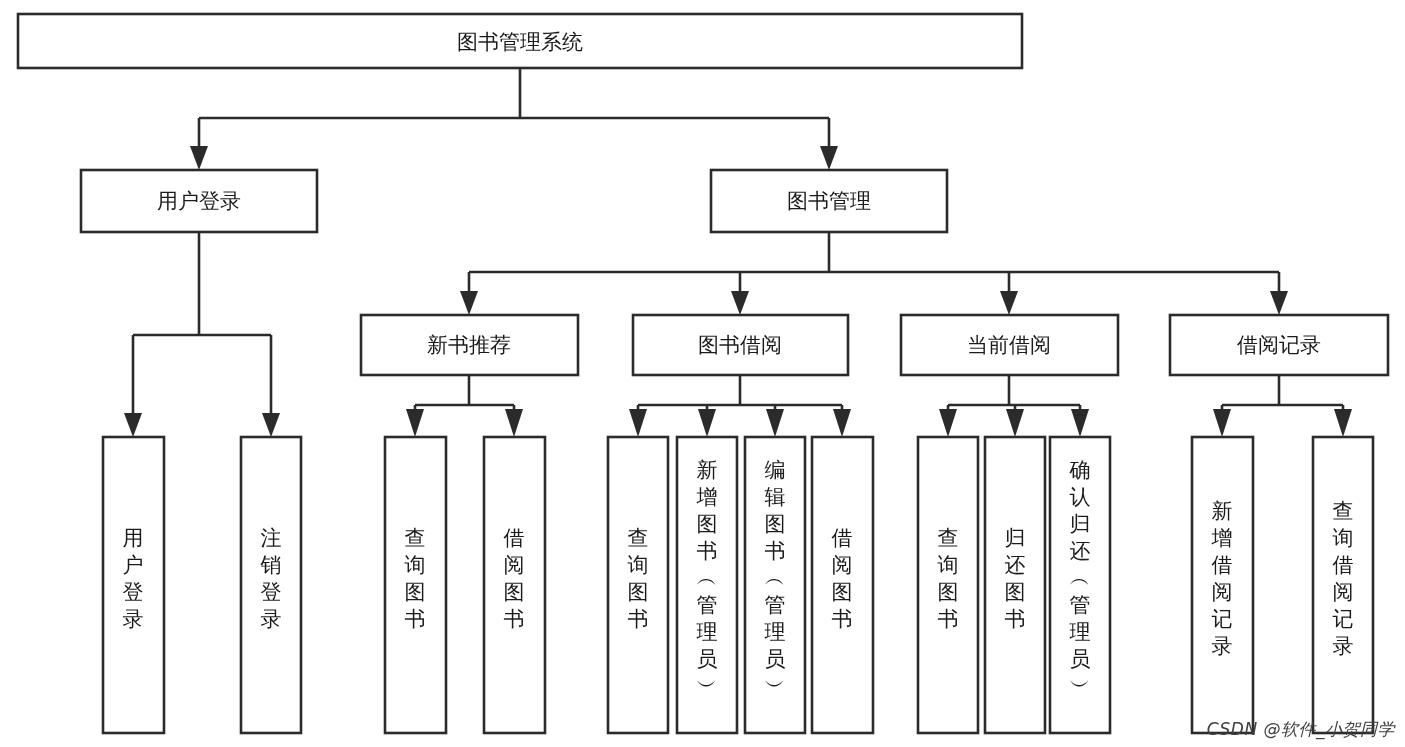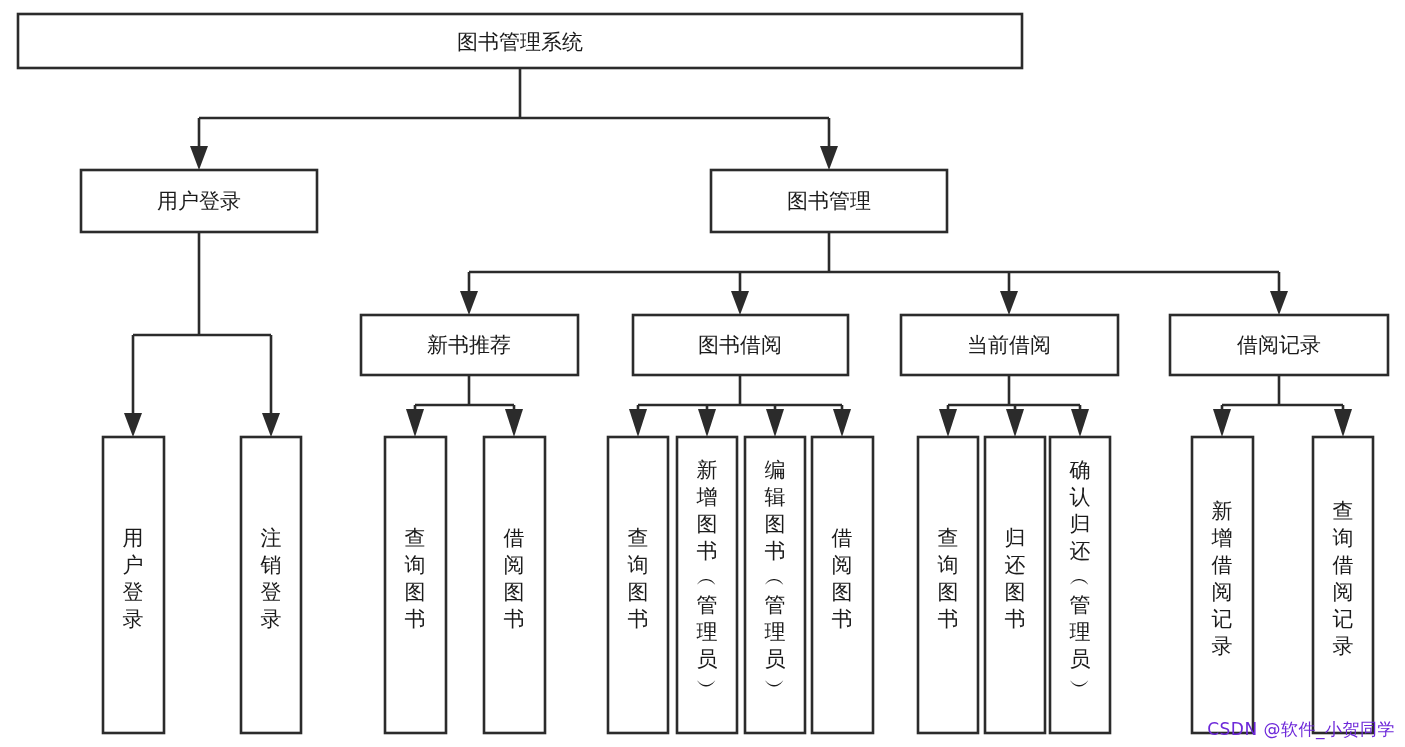--- a/index.html
+++ b/index.html
@@ -53,24 +53,25 @@
     font-size: 21px;
     fill: #1b1b1b;
     text-anchor: middle;
   }
   .watermark-text {
     position: absolute;
     right: 8px;
     bottom: 6px;
     font-family: "DejaVu Sans", "Liberation Sans", sans-serif;
     font-size: 17px;
-    color: #6d28d9;
+    color: #404040;
     letter-spacing: 0.5px;
     white-space: nowrap;
     user-select: none;
+    font-style: italic;
   }
 </style>
 </head>
 <body>
 
 <div id="diagram-root">
 
   <svg id="chart-svg" viewBox="0 0 1405 747" xmlns="http://www.w3.org/2000/svg">
 
     <g>

